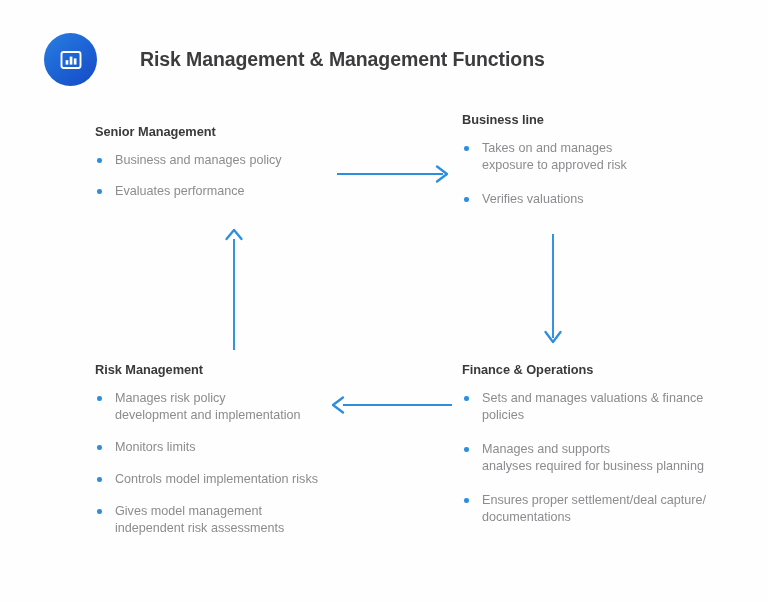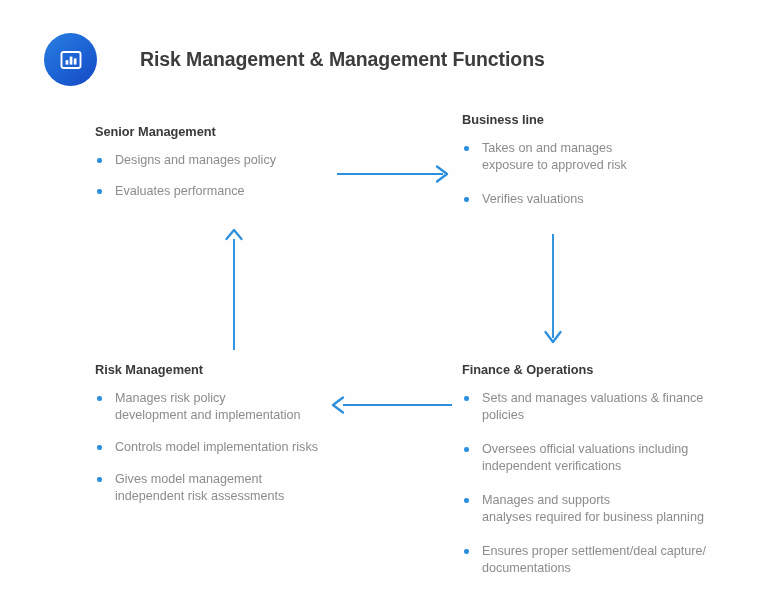--- a/index.html
+++ b/index.html
@@ -132,50 +132,49 @@
 
   <g>
     <line x1="234" y1="239" x2="234" y2="350" stroke="#2b8fdd" stroke-width="1.9"></line>
     <polyline points="226.5,239 234,230 241.5,239" fill="none" stroke="#2b8fdd" stroke-width="2.3" stroke-linecap="round" stroke-linejoin="round"></polyline>
   </g>
 </svg>
 
 <div class="quadrant q-senior">
   <div class="q-heading">Senior Management</div>
   <ul class="bullet-list">
-    <li class="bullet-item">Designs and manages policy</li>
+    <li class="bullet-item">Business and manages policy</li>
     <li class="bullet-item">Evaluates performance</li>
   </ul>
 </div>
 
 <div class="quadrant q-business">
   <div class="q-heading">Business line</div>
   <ul class="bullet-list">
     <li class="bullet-item">Takes on and manages
 exposure to approved risk</li>
     <li class="bullet-item">Verifies valuations</li>
   </ul>
 </div>
 
 <div class="quadrant q-risk">
   <div class="q-heading">Risk Management</div>
   <ul class="bullet-list">
     <li class="bullet-item">Manages risk policy
 development and implementation</li>
+    <li class="bullet-item">Monitors limits</li>
     <li class="bullet-item">Controls model implementation risks</li>
     <li class="bullet-item">Gives model management
 independent risk assessments</li>
   </ul>
 </div>
 
 <div class="quadrant q-finance">
   <div class="q-heading">Finance &amp; Operations</div>
   <ul class="bullet-list">
     <li class="bullet-item">Sets and manages valuations &amp; finance
 policies</li>
-    <li class="bullet-item">Oversees official valuations including
-independent verifications</li>
     <li class="bullet-item">Manages and supports
 analyses required for business planning</li>
     <li class="bullet-item">Ensures proper settlement/deal capture/
 documentations</li>
   </ul>
 </div>
 
 </body></html>

